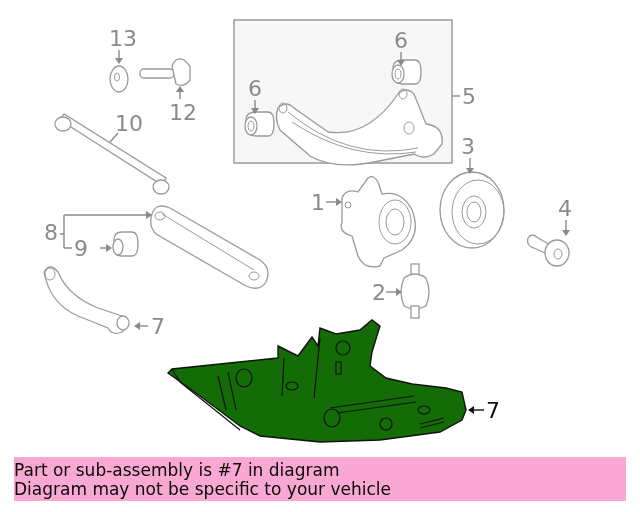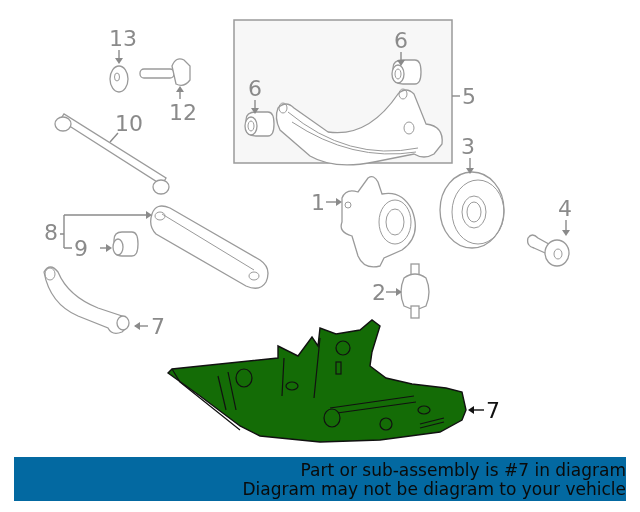--- a/index.html
+++ b/index.html
@@ -4,21 +4,21 @@
   <style>
     html, body { margin: 0; padding: 0; background: #ffffff; }
     body { width: 640px; height: 512px; position: relative; overflow: hidden; font-family: "DejaVu Sans", sans-serif; }
     #diagram { position: absolute; left: 0; top: 0; width: 640px; height: 455px; }
     .callout { font-family: "DejaVu Sans", sans-serif; font-size: 22px; fill: #8a8a8a; }
     .callout-hl { fill: #111111; }
     .part { fill: #ffffff; stroke: #9a9a9a; stroke-width: 1.3; }
     .part-thin { fill: none; stroke: #9a9a9a; stroke-width: 1; }
     .lead { stroke: #8a8a8a; stroke-width: 1.4; fill: none; }
     .lead-hl { stroke: #111111; stroke-width: 1.4; fill: none; }
-    #banner { position: absolute; left: 14px; top: 457px; width: 612px; height: 44px; background: #0369a1; color: #0a0a0a; text-align: right; font-family: "DejaVu Sans", sans-serif; font-size: 17px; line-height: 19px; padding-top: 4px; box-sizing: border-box; }
+    #banner { position: absolute; left: 14px; top: 457px; width: 612px; height: 44px; background: #f9a8d4; color: #0a0a0a; text-align: left; font-family: "DejaVu Sans", sans-serif; font-size: 17px; line-height: 19px; padding-top: 4px; box-sizing: border-box; }
     #banner div { white-space: nowrap; }
   </style>
 </head>
 <body>
 
 <svg id="diagram" viewBox="0 0 640 455" xmlns="http://www.w3.org/2000/svg">
 
   <g>
     <rect x="234" y="20" width="218" height="143" fill="#f7f7f7" stroke="#9a9a9a" stroke-width="1.5"></rect>
 
@@ -156,14 +156,14 @@
     <ellipse fill="#146c06" stroke="#111" stroke-width="1.2" cx="424" cy="410" rx="6" ry="4"></ellipse>
     <rect fill="#146c06" stroke="#111" stroke-width="1.2" x="336" y="362" width="5" height="12"></rect>
   </g>
   <text class="callout callout-hl" x="486" y="418">7</text>
   <line class="lead-hl" x1="470" y1="410" x2="484" y2="410"></line>
   <path d="M474 406 L468 410 L474 414 z" fill="#111"></path>
 </svg>
 
 <div id="banner">
   <div>Part or sub-assembly is #7 in diagram</div>
-  <div>Diagram may not be diagram to your vehicle</div>
+  <div>Diagram may not be specific to your vehicle</div>
 </div>
 
 </body></html>

